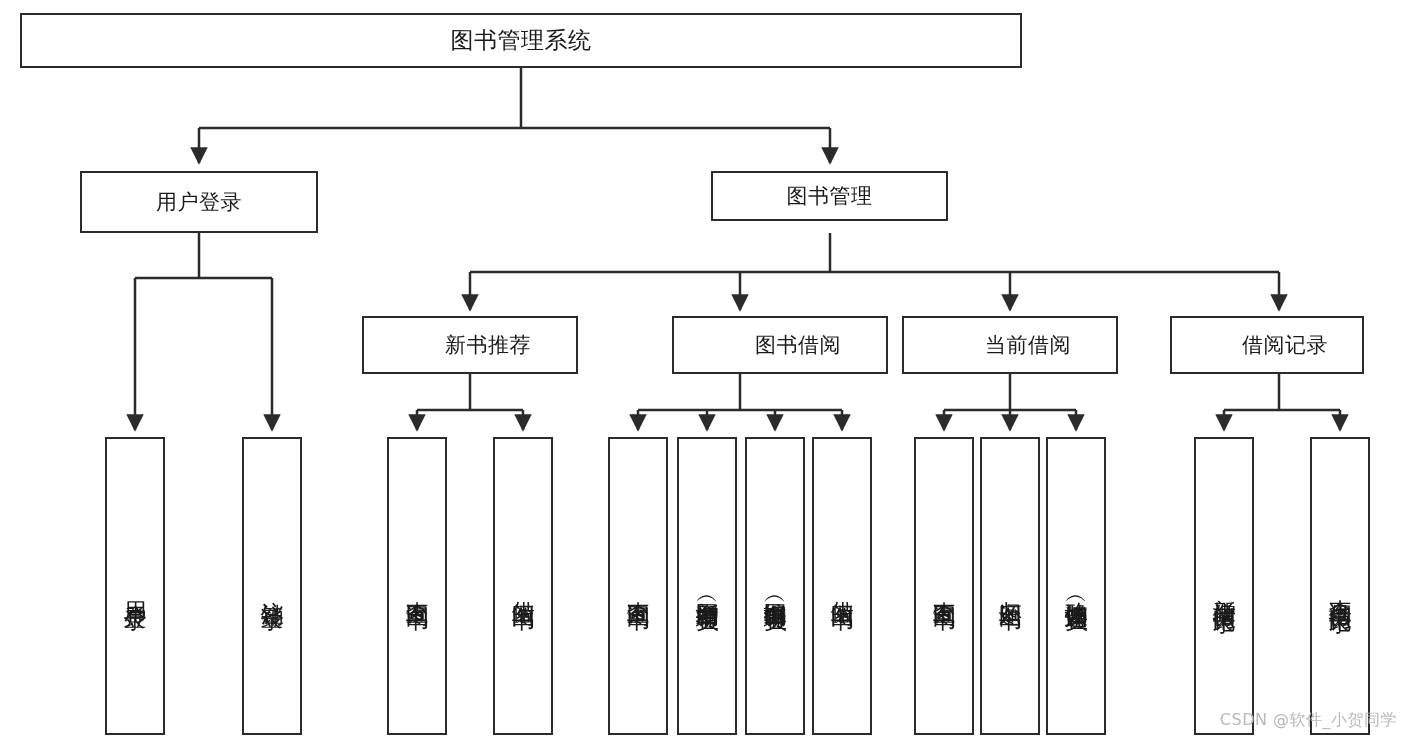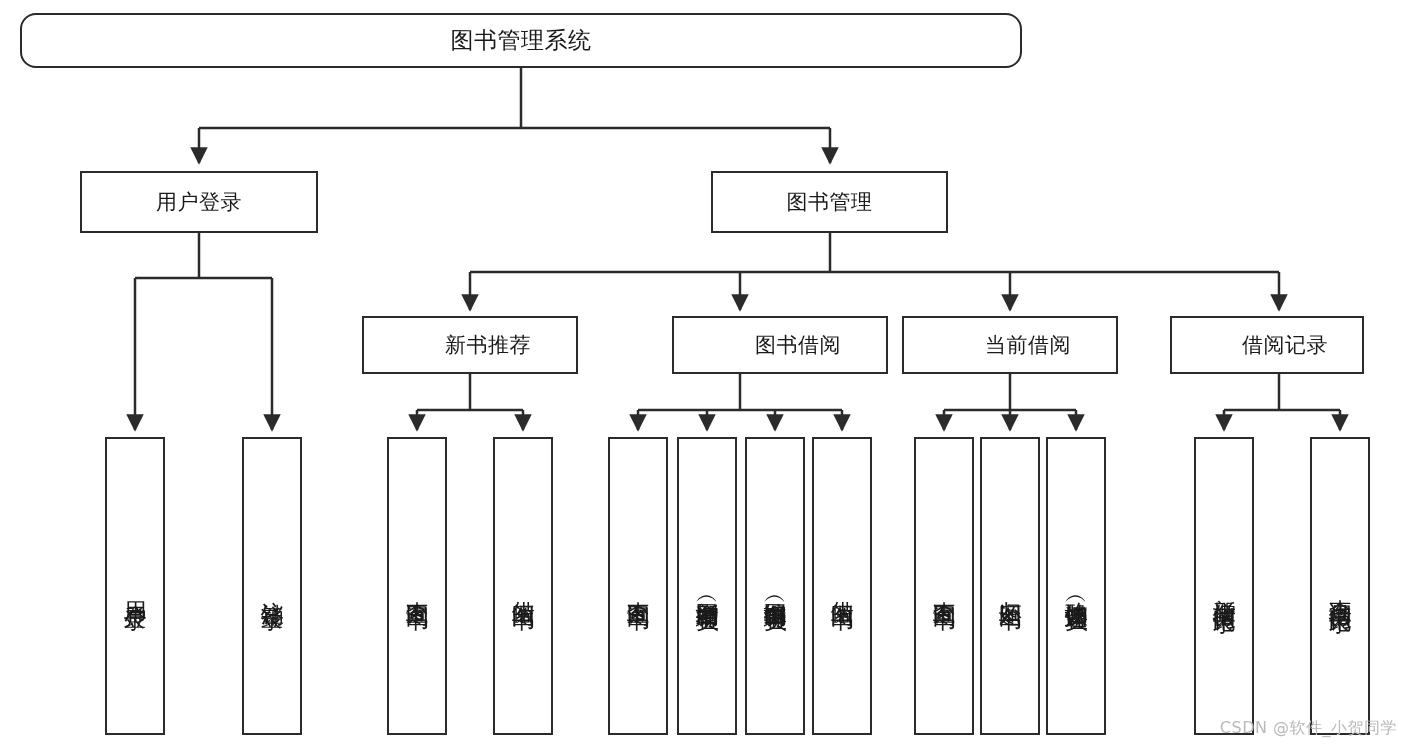--- a/index.html
+++ b/index.html
@@ -60,21 +60,21 @@
     line-height: 1.02;
     letter-spacing: 2.5px;
     white-space: nowrap;
   }
   .leaf.tall .node-label {
     letter-spacing: 1px;
   }
   .watermark {
     position: absolute;
     right: 8px;
-    bottom: 8px;
+    bottom: 16px;
     font-size: 16px;
     color: #b9b9b9;
     letter-spacing: 0.5px;
     z-index: 3;
     white-space: nowrap;
   }
 </style>
 </head>
 <body>
 
@@ -123,29 +123,29 @@
       <path d="M 1010 410 L 1010 430" marker-end="url(#arrow)"></path>
       <path d="M 1076 410 L 1076 430" marker-end="url(#arrow)"></path>
 
       <path d="M 1279 374 L 1279 410"></path>
       <path d="M 1224 410 L 1340 410"></path>
       <path d="M 1224 410 L 1224 430" marker-end="url(#arrow)"></path>
       <path d="M 1340 410 L 1340 430" marker-end="url(#arrow)"></path>
     </g>
   </svg>
 
-  <div class="node lvl1" style="left:20px; top:13px; width:1002px; height:55px;border-radius:16px;">
+  <div class="node lvl1" style="left:20px; top:13px; width:1002px; height:55px;">
     <span class="node-label">图书管理系统</span>
   </div>
 
   <div class="node lvl2" style="left:80px; top:171px; width:238px; height:62px;">
     <span class="node-label">用户登录</span>
   </div>
 
-  <div class="node lvl2" style="left:711px; top:171px; width:237px; height:62px;">
+  <div class="node lvl2" style="left:711px; top:171px; width:237px; height:50px;">
     <span class="node-label">图书管理</span>
   </div>
 
   <div class="node lvl3" style="left:362px; top:316px; width:216px; height:58px;">
     <span class="node-label">新书推荐</span>
   </div>
 
   <div class="node lvl3" style="left:632px; top:316px; width:216px; height:58px;margin-left:40px;">
     <span class="node-label">图书借阅</span>
   </div>

